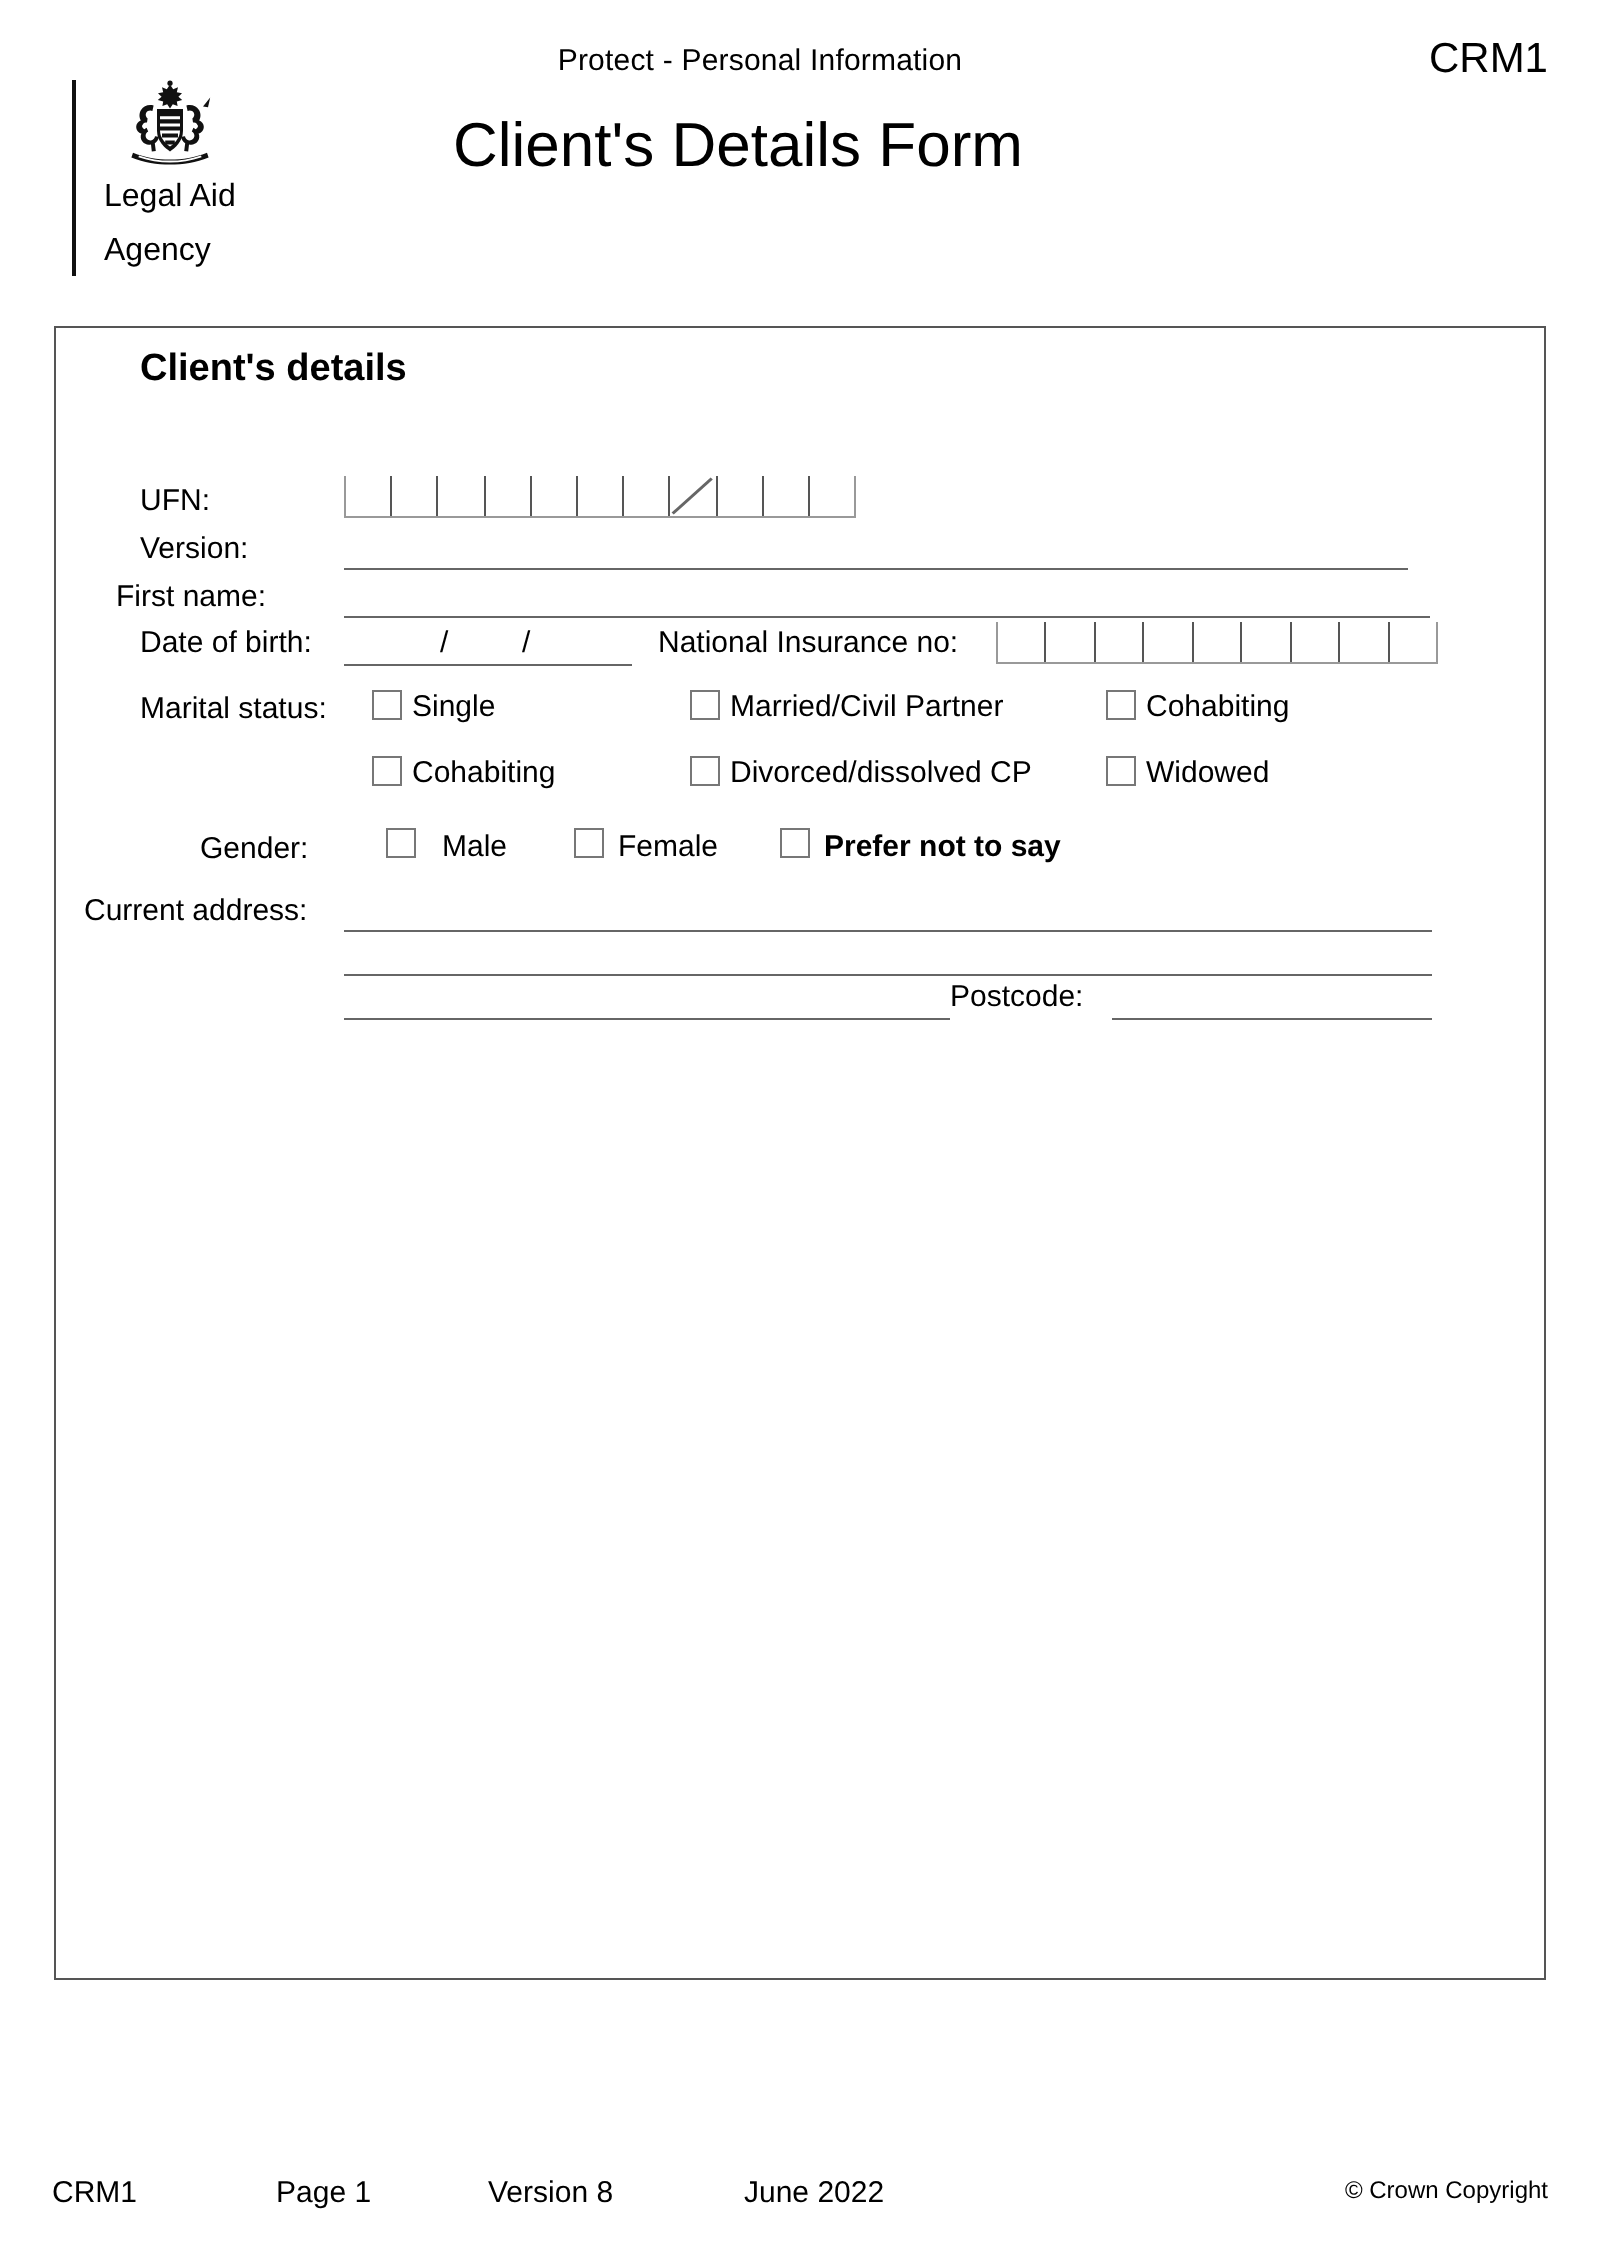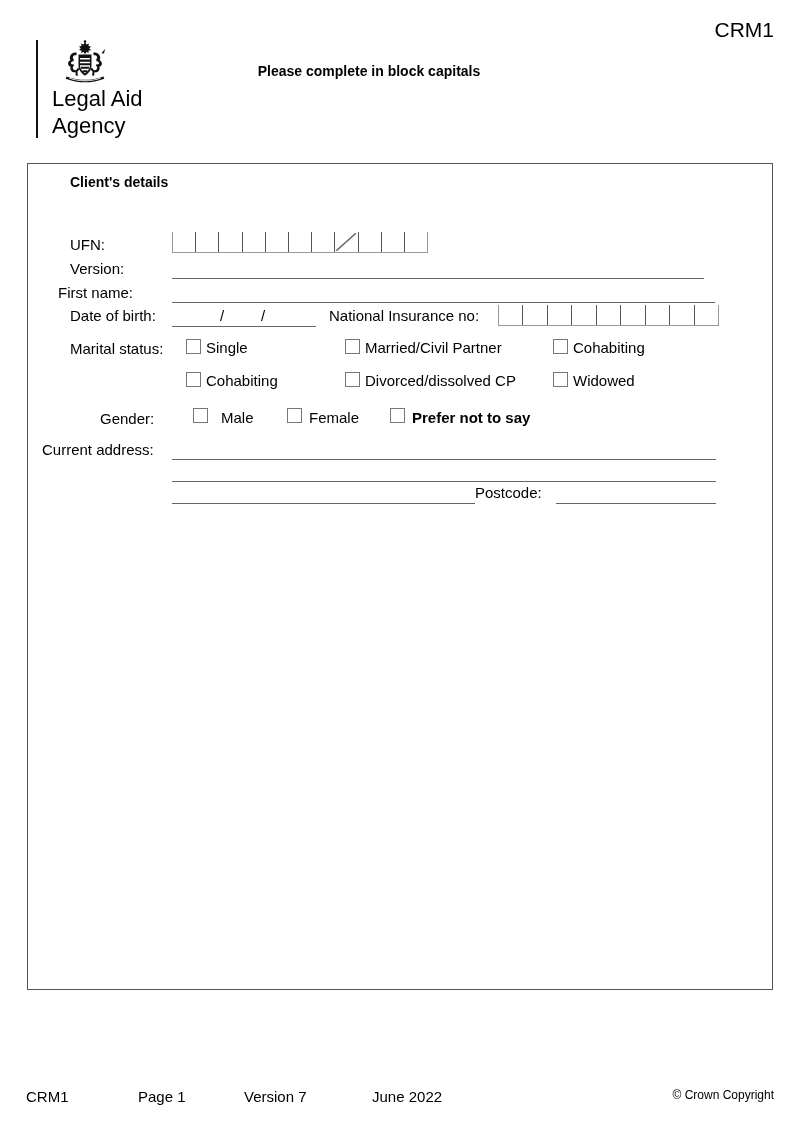--- a/index.html
+++ b/index.html
@@ -47,21 +47,21 @@
     min-height: 96px;
     box-sizing: border-box;
   }
   .crest {
     display: block;
     width: 54px;
     height: 44px;
     margin-left: 6px;
   }
   .brand-name {
-    font-size: 22px;
+    font-size: 16px;
     line-height: 25px;
     margin-top: 2px;
     white-space: nowrap;
   }
   .title-block {
     position: absolute;
     left: 196px;
     top: 56px;
     width: 560px;
   }
@@ -86,21 +86,21 @@
     position: absolute;
     left: 27px;
     top: 163px;
     width: 746px;
     height: 827px;
     border: 1.6px solid #555;
     box-sizing: border-box;
     background: #fff;
   }
   .section-heading {
-    font-size: 14px;
+    font-size: 19px;
     font-weight: bold;
     margin: 10px 0 6px 42px;
   }
 
   .fields {
     position: relative;
     padding: 0;
   }
   .lbl {
     position: absolute;
@@ -182,20 +182,21 @@
   .f-page  { left: 138px; }
   .f-ver   { left: 244px; }
   .f-date  { left: 372px; }
   .f-copy  { right: 26px; font-size: 12px; }
 </style>
 </head>
 <body>
 
 <div class="page-header">
 
+  <div class="protect-line">Protect - Personal Information</div>
 
   <div class="form-code-top">CRM1</div>
 
   <div class="brand">
     <svg class="crest" viewBox="0 0 54 44">
       <g fill="#111">
 
         <path d="M27 2.2 L28.6 4.6 L31 3.6 L30.4 6.1 L33 6.6 L31.2 8.4 L33.1 10 L30.4 10.7 L30.8 13 L28.4 12.1 L27 14.2 L25.6 12.1 L23.2 13 L23.6 10.7 L20.9 10 L22.8 8.4 L21 6.6 L23.6 6.1 L23 3.6 L25.4 4.6 Z"></path>
         <circle cx="27" cy="1.6" r="1.3"></circle>
 
@@ -213,21 +214,21 @@
 
         <path d="M8.5 36.4 c6 2.4 12 3.4 18.5 3.4 s12.5 -1 18.5 -3.4 l0.8 2.3 c-6.3 2.5 -12.7 3.6 -19.3 3.6 s-13 -1.1 -19.3 -3.6 z"></path>
         <path d="M11.5 37.7 c5.1 1.8 10.3 2.6 15.5 2.6 s10.4 -0.8 15.5 -2.6 l0.3 0.9 c-5.2 1.8 -10.5 2.7 -15.8 2.7 s-10.6 -0.9 -15.8 -2.7 z" fill="#fff"></path>
       </g>
     </svg>
     <div class="brand-name">Legal Aid</div>
     <div class="brand-name">Agency</div>
   </div>
 
   <div class="title-block">
-    <p class="form-subtitle">Please complete in block capitals</p>
+    <h1 class="form-title">Client's Details Form</h1>
   </div>
 </div>
 
 <div class="form-panel">
 
   <div class="section-heading">Client's details</div>
 
   <div class="fields">
 
     <div class="lbl" style="left:42px; top:40px;">UFN:</div>
@@ -311,16 +312,16 @@
 
     <div class="lbl" style="left:447px; top:288px;">Postcode:</div>
     <div class="rule" style="left:528px; top:307px; width:160px;"></div>
 
   </div>
 </div>
 
 <div class="page-footer">
   <span class="f f-crm">CRM1</span>
   <span class="f f-page">Page 1</span>
-  <span class="f f-ver">Version 7</span>
+  <span class="f f-ver">Version 8</span>
   <span class="f f-date">June 2022</span>
   <span class="f f-copy">© Crown Copyright</span>
 </div>
 
 </body></html>

